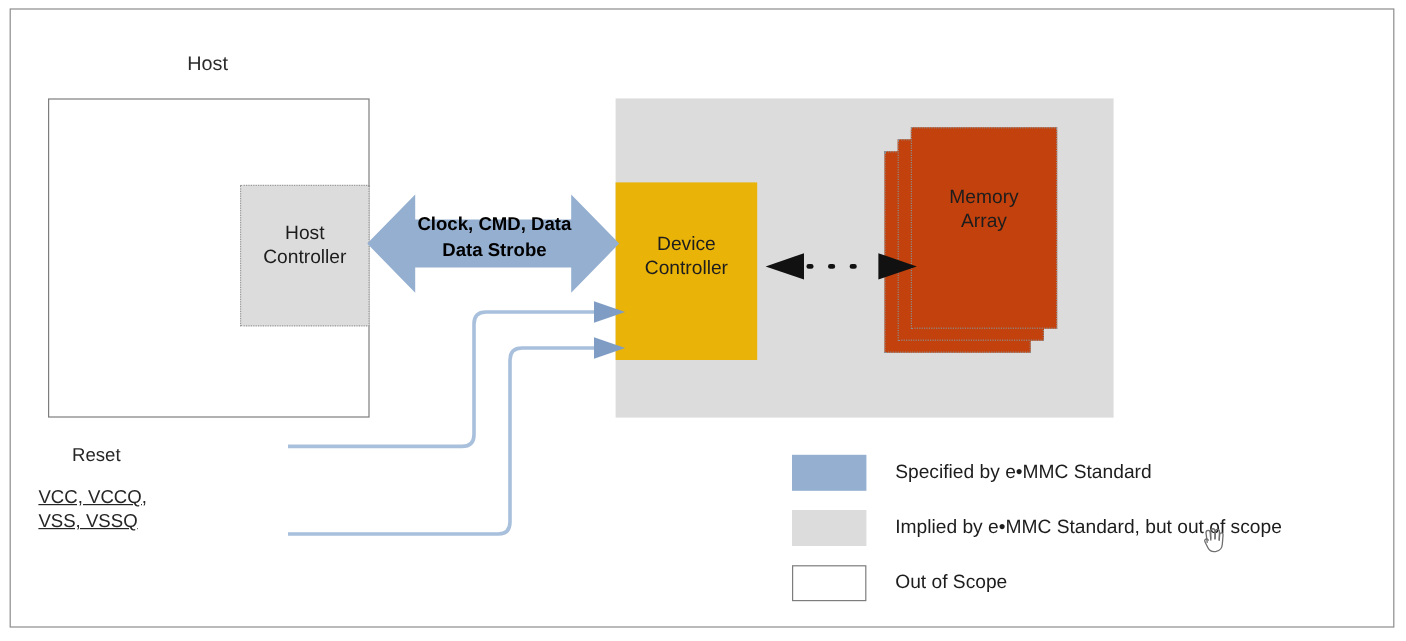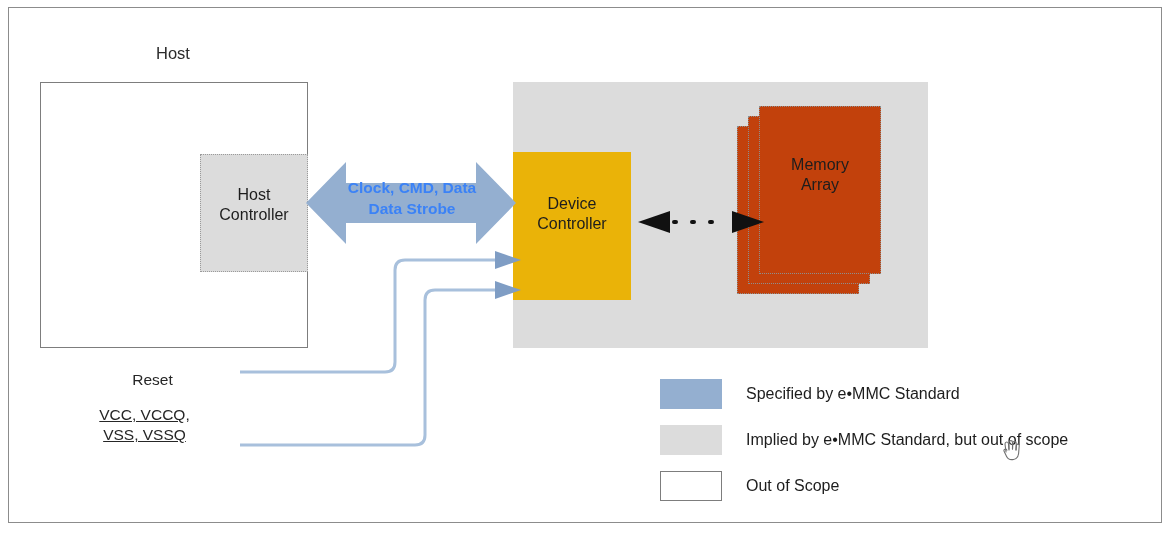--- a/index.html
+++ b/index.html
@@ -89,36 +89,36 @@
   #mem-mid   { left: 748px; top: 116px; width: 122px; height: 168px; }
   #mem-front { left: 759px; top: 106px; width: 122px; height: 168px; }
   #mem-front .boxlabel { top: 48px; }
 
   
   #bus-arrow { left: 306px; top: 148px; width: 210px; height: 110px; }
   #bus-arrow-label {
     left: 322px; top: 177px; width: 180px;
     text-align: center;
     font-size: 15.5px;
-    color: #3b82f6;
+    color: #000000;
     line-height: 1.38;
     font-weight: 600;
   }
 
   
   #mem-link { left: 636px; top: 208px; width: 130px; height: 28px; }
 
   
   #reset-line { left: 240px; top: 250px; width: 285px; height: 140px; }
   #vcc-line   { left: 240px; top: 280px; width: 285px; height: 175px; }
 
   .sig-label {
     font-size: 15.5px;
     color: #262626;
-    text-align: center;
+    text-align: left;
     line-height: 1.3;
     white-space: nowrap;
   }
   #reset-label { left: 60px; top: 370px; width: 185px; }
   #vcc-label   { left: 32px; top: 405px; width: 225px; text-decoration: underline; }
 
   
   #legend { left: 660px; top: 376px; width: 500px; }
   .legend-row {
     display: flex;

